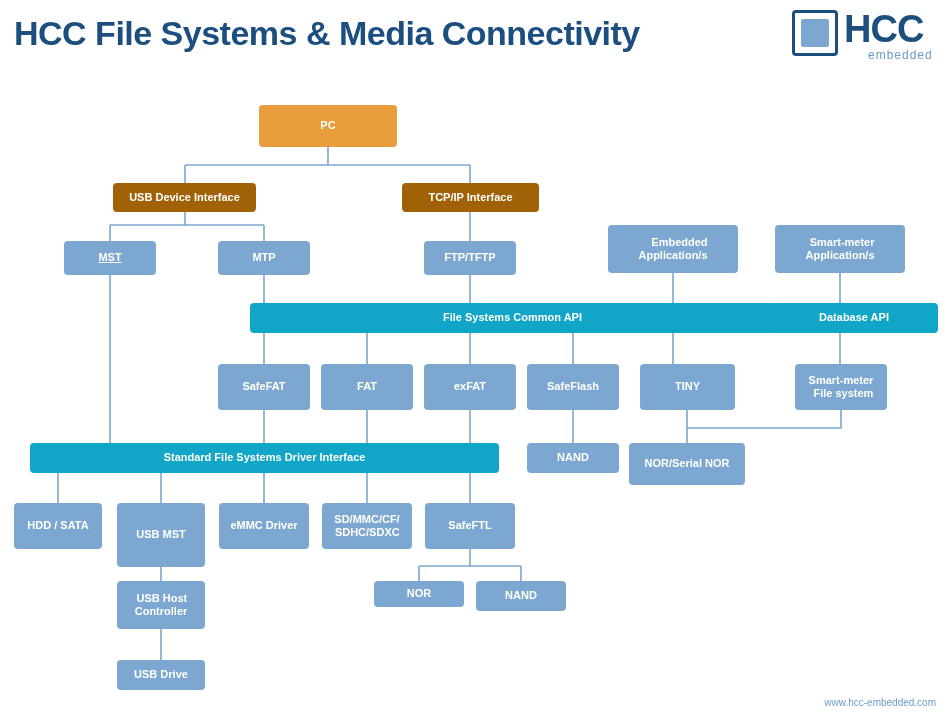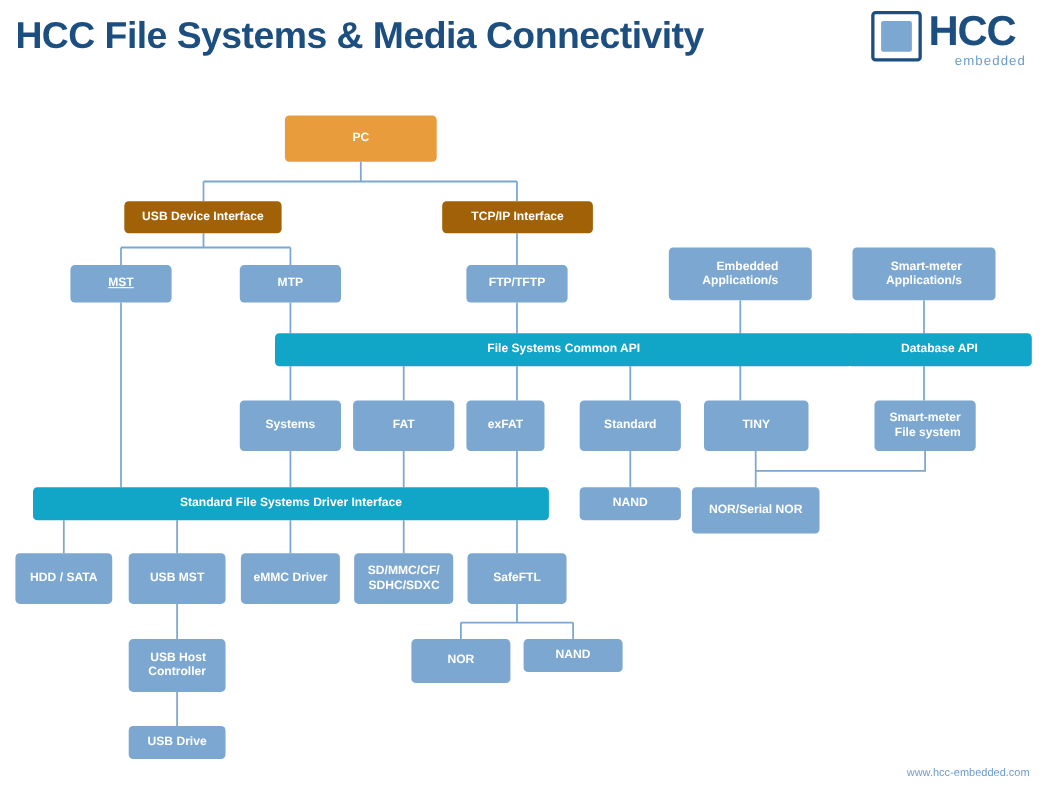--- a/index.html
+++ b/index.html
@@ -184,37 +184,37 @@
       <div class="box navy" style="left: 402px; top: 183px; width: 137px; height: 29px; white-space: pre-line;">TCP/IP Interface</div>
       <div class="box blue" style="left: 64px; top: 241px; width: 92px; height: 34px; white-space: pre-line; text-decoration: underline;">MST</div>
       <div class="box blue" style="left: 218px; top: 241px; width: 92px; height: 34px; white-space: pre-line;">MTP</div>
       <div class="box blue" style="left: 424px; top: 241px; width: 92px; height: 34px; white-space: pre-line;">FTP/TFTP</div>
       <div class="box blue" style="left: 608px; top: 225px; width: 130px; height: 48px; white-space: pre-line;">Embedded
 Application/s</div>
       <div class="box blue" style="left: 775px; top: 225px; width: 130px; height: 48px; white-space: pre-line;">Smart-meter
 Application/s</div>
       <div class="box teal" style="left: 224px; top: 303px; width: 525px; height: 30px; white-space: pre-line; margin-left: 26px;">File Systems Common API</div>
       <div class="box teal" style="left: 770px; top: 303px; width: 168px; height: 30px; white-space: pre-line;">Database API</div>
-      <div class="box blue" style="left: 218px; top: 364px; width: 92px; height: 46px; white-space: pre-line;">Systems</div>
+      <div class="box blue" style="left: 218px; top: 364px; width: 92px; height: 46px; white-space: pre-line;">SafeFAT</div>
       <div class="box blue" style="left: 321px; top: 364px; width: 92px; height: 46px; white-space: pre-line;">FAT</div>
-      <div class="box blue" style="left: 424px; top: 364px; width: 71px; height: 46px; white-space: pre-line;">exFAT</div>
-      <div class="box blue" style="left: 527px; top: 364px; width: 92px; height: 46px; white-space: pre-line;">Standard</div>
+      <div class="box blue" style="left: 424px; top: 364px; width: 92px; height: 46px; white-space: pre-line;">exFAT</div>
+      <div class="box blue" style="left: 527px; top: 364px; width: 92px; height: 46px; white-space: pre-line;">SafeFlash</div>
       <div class="box blue" style="left: 640px; top: 364px; width: 95px; height: 46px; white-space: pre-line;">TINY</div>
       <div class="box blue" style="left: 795px; top: 364px; width: 92px; height: 46px; white-space: pre-line;">Smart-meter
 File system</div>
       <div class="box blue" style="left: 527px; top: 443px; width: 92px; height: 30px; white-space: pre-line;">NAND</div>
       <div class="box blue" style="left: 629px; top: 443px; width: 116px; height: 42px; white-space: pre-line;">NOR/Serial NOR</div>
       <div class="box teal" style="left: 30px; top: 443px; width: 469px; height: 30px; white-space: pre-line;">Standard File Systems Driver Interface</div>
       <div class="box blue" style="left: 14px; top: 503px; width: 88px; height: 46px; white-space: pre-line;">HDD / SATA</div>
-      <div class="box blue" style="left: 117px; top: 503px; width: 88px; height: 46px; white-space: pre-line;">USB MST</div>
+      <div class="box blue" style="left: 117px; top: 503px; width: 88px; height: 64px; white-space: pre-line;">USB MST</div>
       <div class="box blue" style="left: 219px; top: 503px; width: 90px; height: 46px; white-space: pre-line;">eMMC Driver</div>
       <div class="box blue" style="left: 322px; top: 503px; width: 90px; height: 46px; white-space: pre-line;">SD/MMC/CF/
 SDHC/SDXC</div>
       <div class="box blue" style="left: 425px; top: 503px; width: 90px; height: 46px; white-space: pre-line;">SafeFTL</div>
-      <div class="box blue" style="left: 374px; top: 581px; width: 90px; height: 40px; white-space: pre-line;">NOR</div>
+      <div class="box blue" style="left: 374px; top: 581px; width: 90px; height: 26px; white-space: pre-line;">NOR</div>
       <div class="box blue" style="left: 476px; top: 581px; width: 90px; height: 30px; white-space: pre-line;">NAND</div>
       <div class="box blue" style="left: 117px; top: 581px; width: 88px; height: 48px; white-space: pre-line;">USB Host
 Controller</div>
       <div class="box blue" style="left: 117px; top: 660px; width: 88px; height: 30px; white-space: pre-line;">USB Drive</div>
     </div>
 
   <div id="footer-url">www.hcc-embedded.com</div>
 </div>
 
 </body></html>

